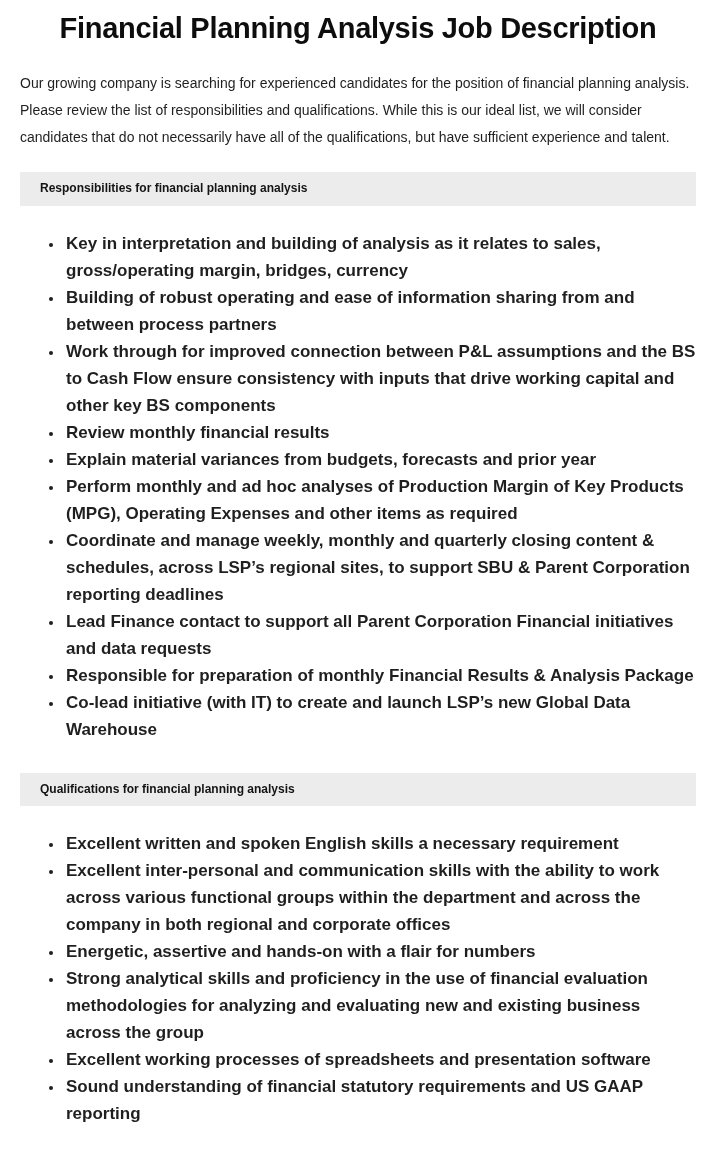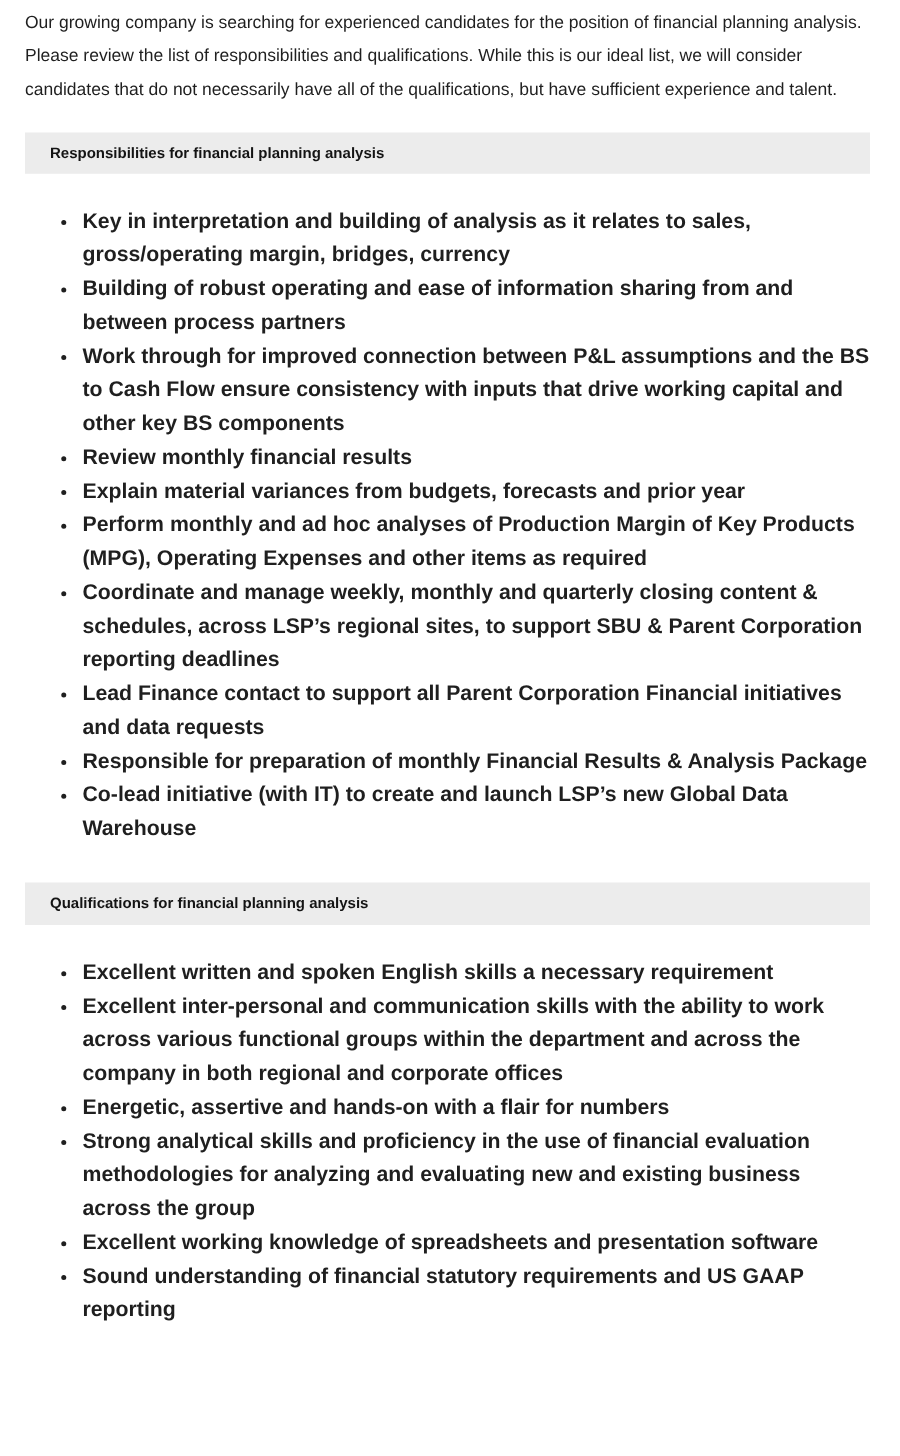--- a/index.html
+++ b/index.html
@@ -56,20 +56,21 @@
     font-size: 13px;
     color: #1f1f1f;
   }
   .section:last-child .bullet-list { margin-bottom: 0; }
 </style>
 </head>
 <body>
 
 <div class="page">
 
+  <h1 class="page-title">Financial Planning Analysis Job Description</h1>
 
   <p class="intro">Our growing company is searching for experienced candidates for the position of financial planning analysis. Please review the list of responsibilities and qualifications. While this is our ideal list, we will consider candidates that do not necessarily have all of the qualifications, but have sufficient experience and talent.</p>
 
   <div class="section">
     <div class="section-header">
       <h2>Responsibilities for financial planning analysis</h2>
     </div>
     <ul class="bullet-list">
         <li>Key in interpretation and building of analysis as it relates to sales, gross/operating margin, bridges, currency</li>
         <li>Building of robust operating and ease of information sharing from and between process partners</li>
@@ -86,18 +87,18 @@
 
   <div class="section">
     <div class="section-header">
       <h2>Qualifications for financial planning analysis</h2>
     </div>
     <ul class="bullet-list">
         <li>Excellent written and spoken English skills a necessary requirement</li>
         <li>Excellent inter-personal and communication skills with the ability to work across various functional groups within the department and across the company in both regional and corporate offices</li>
         <li>Energetic, assertive and hands-on with a flair for numbers</li>
         <li>Strong analytical skills and proficiency in the use of financial evaluation methodologies for analyzing and evaluating new and existing business across the group</li>
-        <li>Excellent working knowledge of spreadsheets and presentation software</li>
+        <li>Excellent working processes of spreadsheets and presentation software</li>
         <li>Sound understanding of financial statutory requirements and US GAAP reporting</li>
       </ul>
   </div>
 
 </div>
 
 </body></html>

